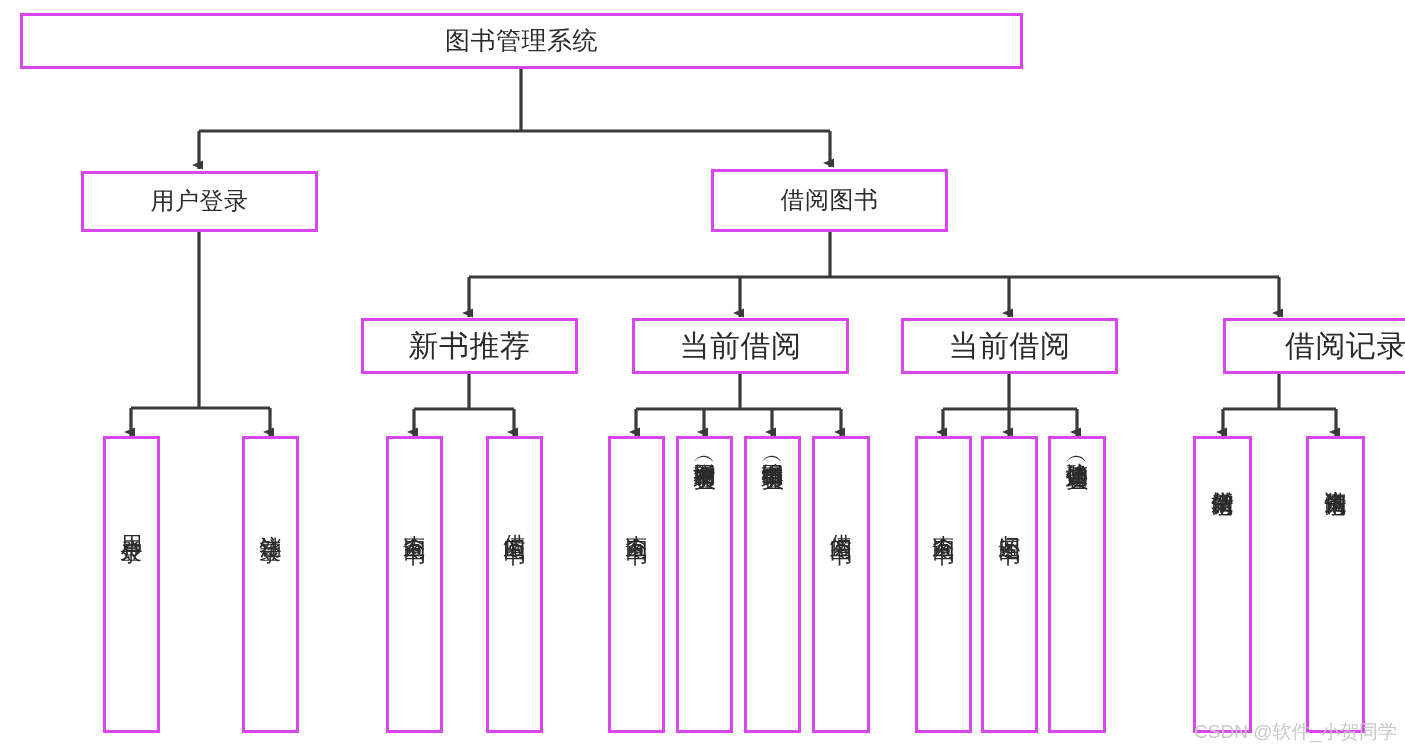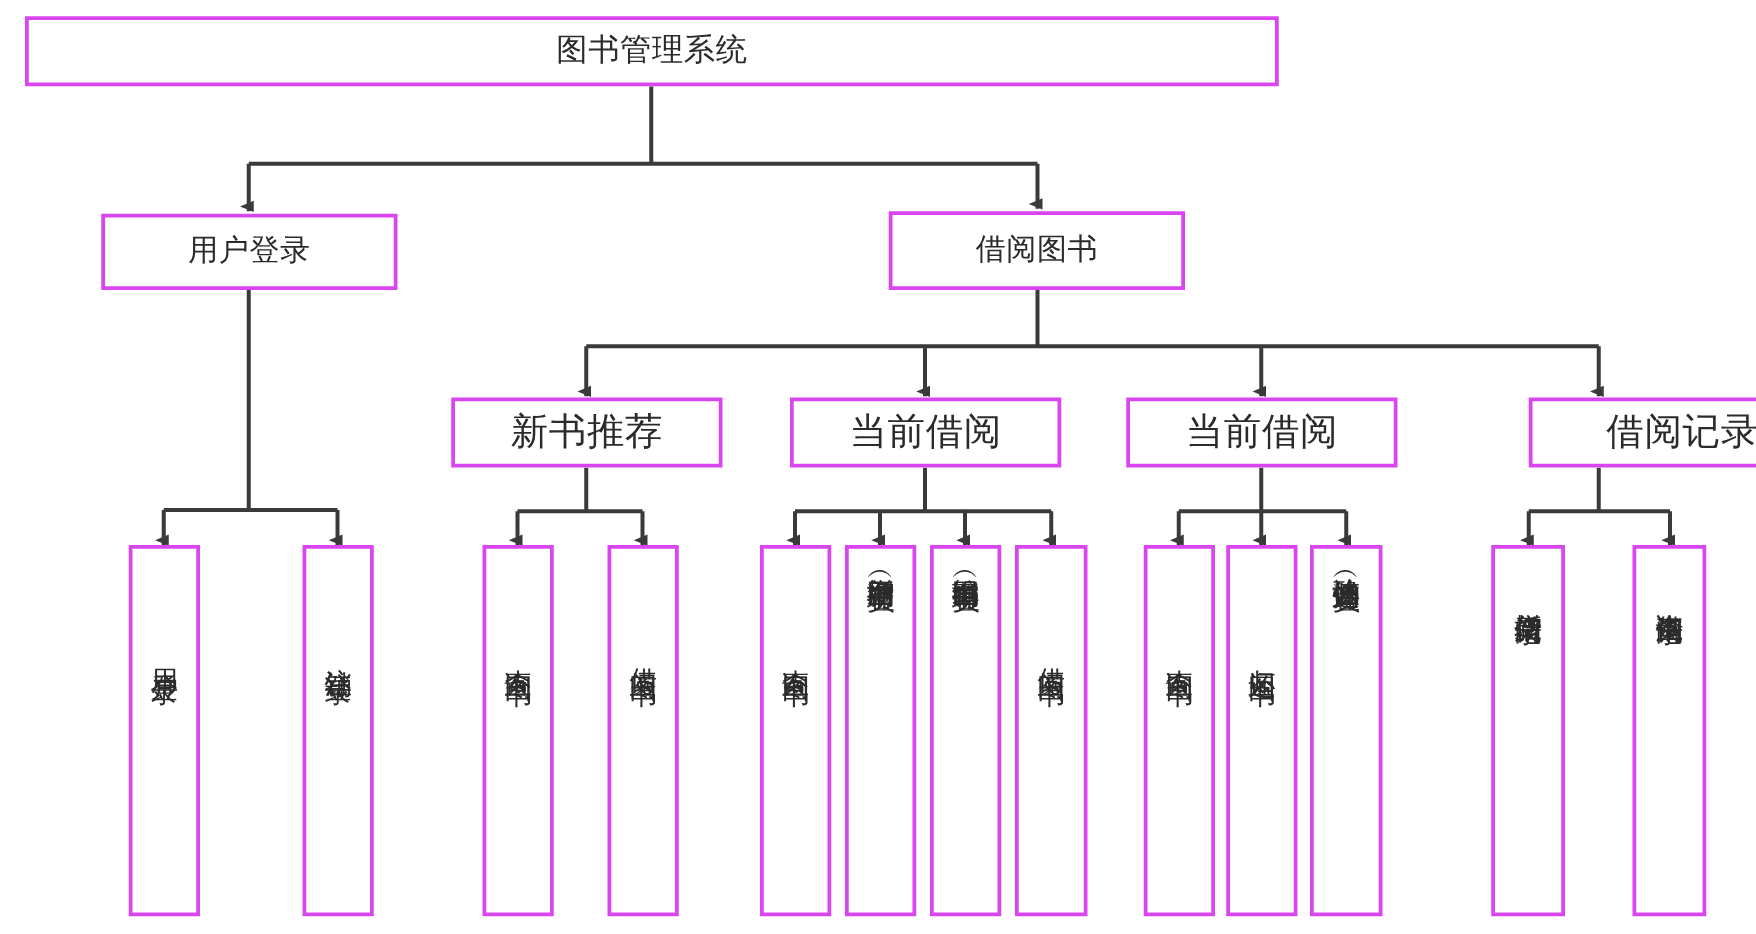--- a/index.html
+++ b/index.html
@@ -197,14 +197,15 @@
   </div>
 
   <div class="node leaf tall" style="left:1193px; top:436px; width:59px; height:297px; padding-top:34px;">
     <span class="label">新增借阅记录</span>
   </div>
 
   <div class="node leaf tall" style="left:1306px; top:436px; width:59px; height:297px; padding-top:34px;">
     <span class="label">查询借阅记录</span>
   </div>
 
+  <div id="watermark">CSDN @软件_小贺同学</div>
 
 </div>
 
 </body></html>

